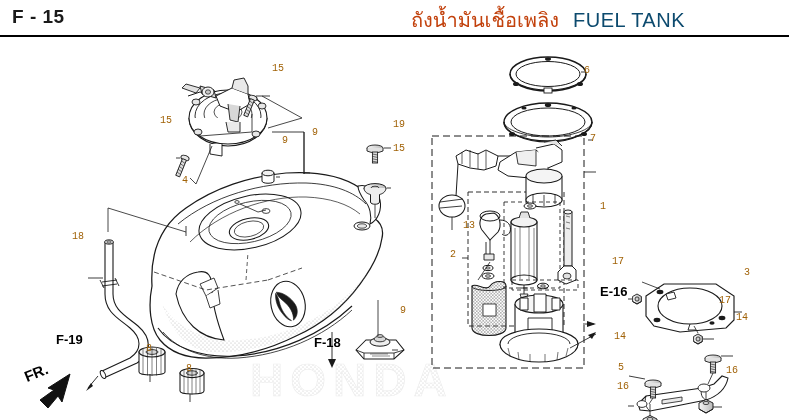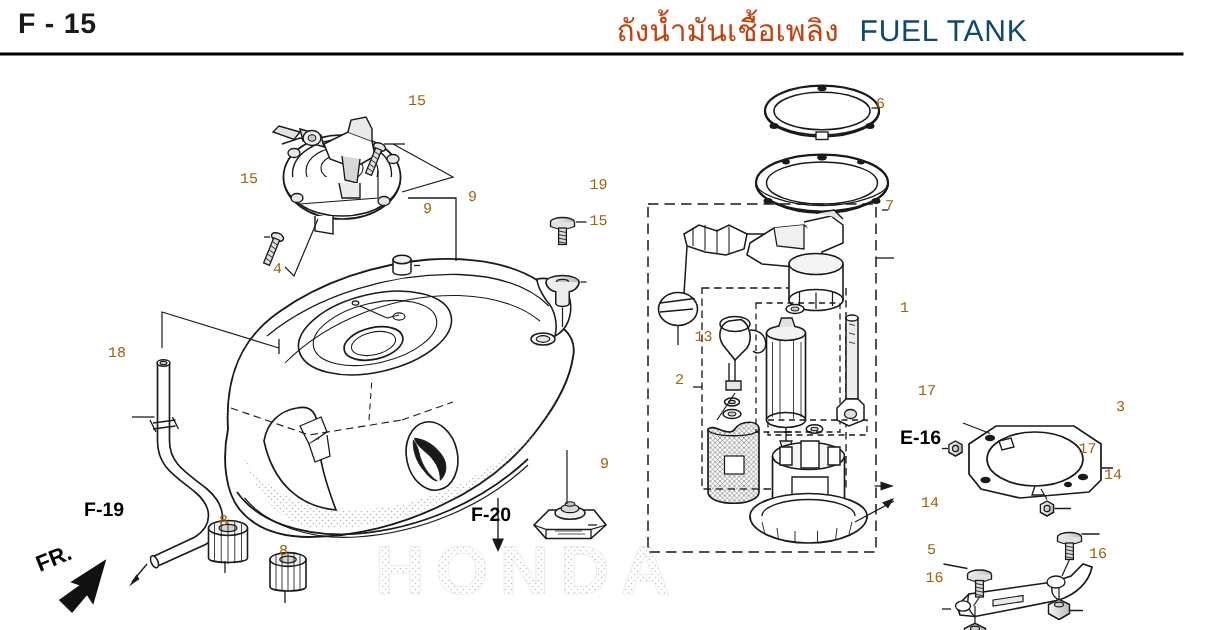--- a/index.html
+++ b/index.html
@@ -520,19 +520,19 @@
     <div class="lbl" style="left:272px; top:28px;">15</div>
     <div class="lbl" style="left:160px; top:80px;">15</div>
     <div class="lbl" style="left:617px; top:346px;">16</div>
     <div class="lbl" style="left:726px; top:330px;">16</div>
     <div class="lbl" style="left:612px; top:221px;">17</div>
     <div class="lbl" style="left:719px; top:260px;">17</div>
     <div class="lbl" style="left:72px;  top:196px;">18</div>
     <div class="lbl" style="left:393px; top:84px;">19</div>
 
     <div class="lbl-ref" style="left:56px;  top:297px;">F-19</div>
-    <div class="lbl-ref" style="left:314px; top:300px;">F-20</div>
+    <div class="lbl-ref" style="left:314px; top:300px;">F-18</div>
     <div class="lbl-ref" style="left:600px; top:249px;">E-16</div>
   </div>
 
   <div id="fr-mark">FR.</div>
 
 </div>
 
 </body></html>

